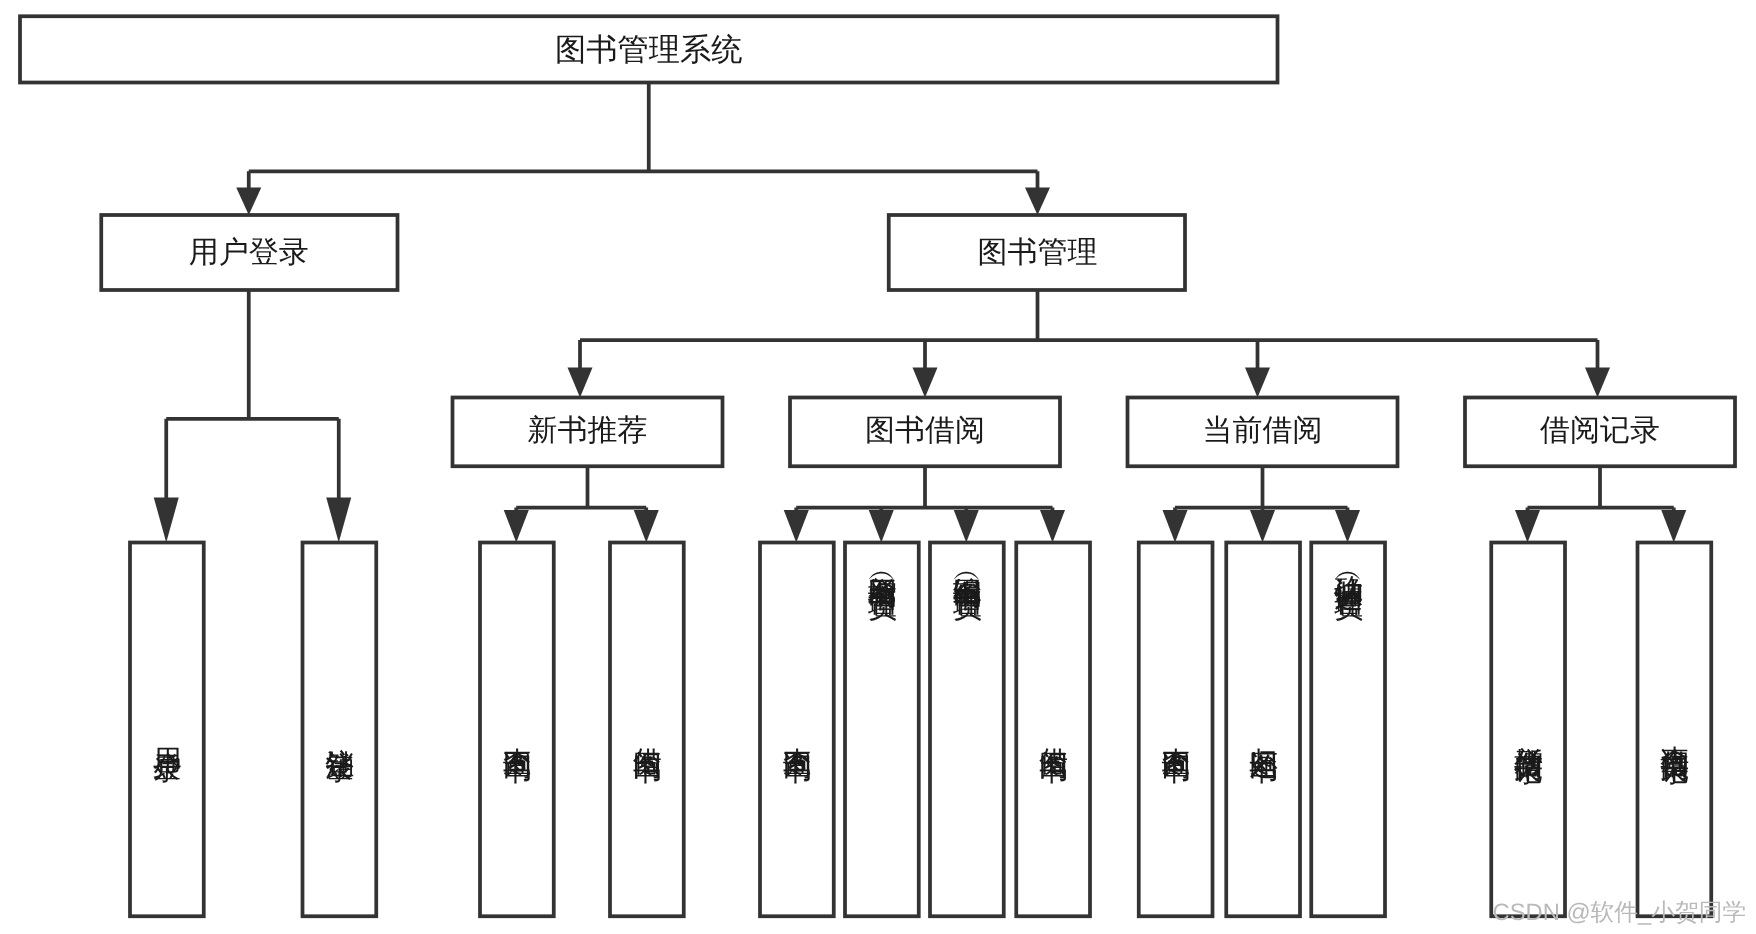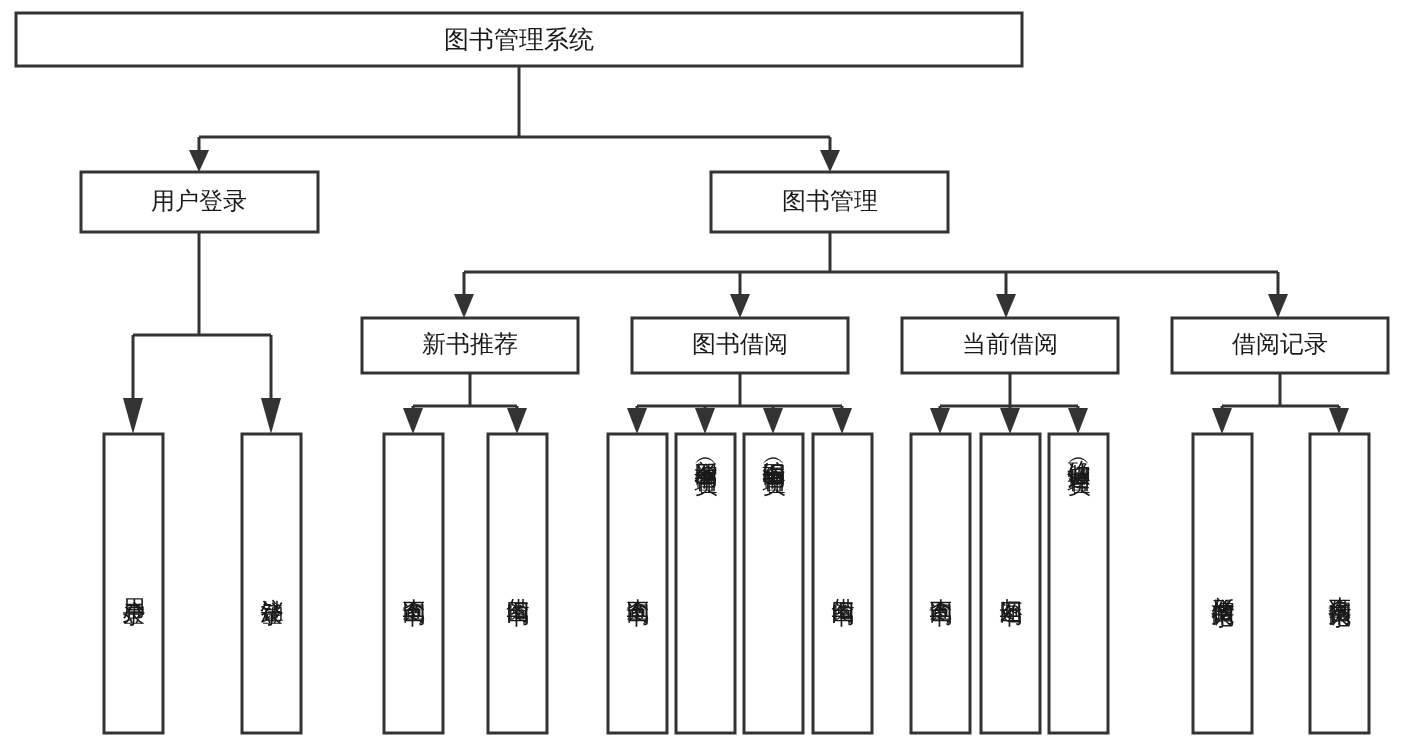--- a/index.html
+++ b/index.html
@@ -234,13 +234,14 @@
     <span class="vlabel-text" style="margin-top:8px;">确认归还（管理员）</span>
   </div>
 
   <div class="vlabel-wrap" style="left:1193px; top:434px; width:59px; height:299px;">
     <span class="vlabel-text">新增借阅记录</span>
   </div>
   <div class="vlabel-wrap" style="left:1310px; top:434px; width:59px; height:299px;">
     <span class="vlabel-text">查询借阅记录</span>
   </div>
 
+  <div class="watermark">CSDN @软件_小贺同学</div>
 </div>
 
 </body></html>

